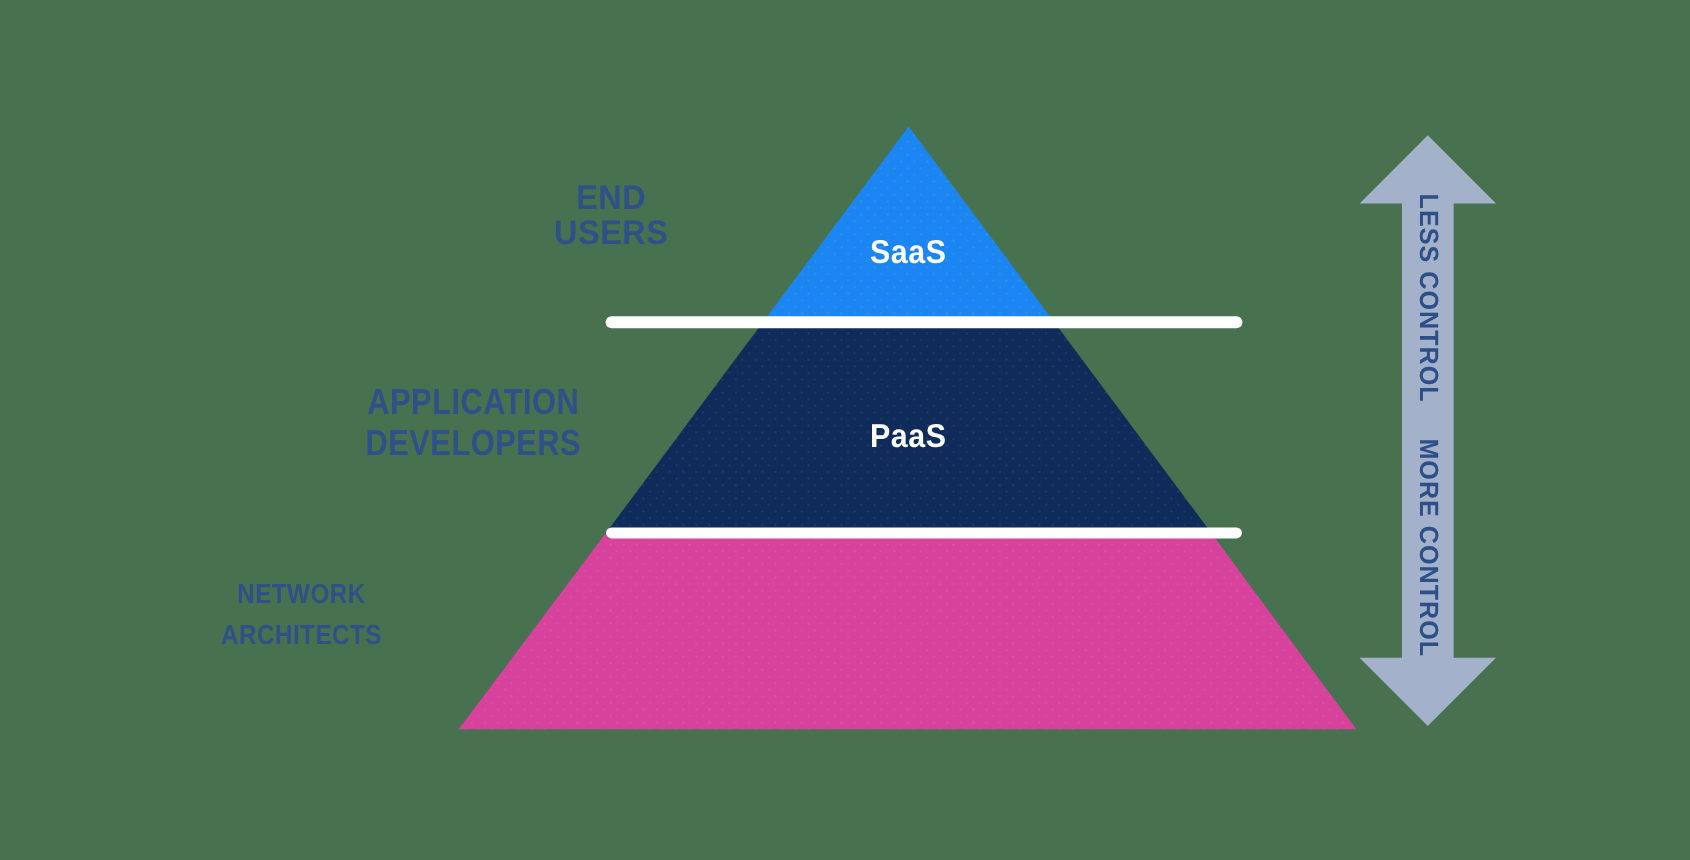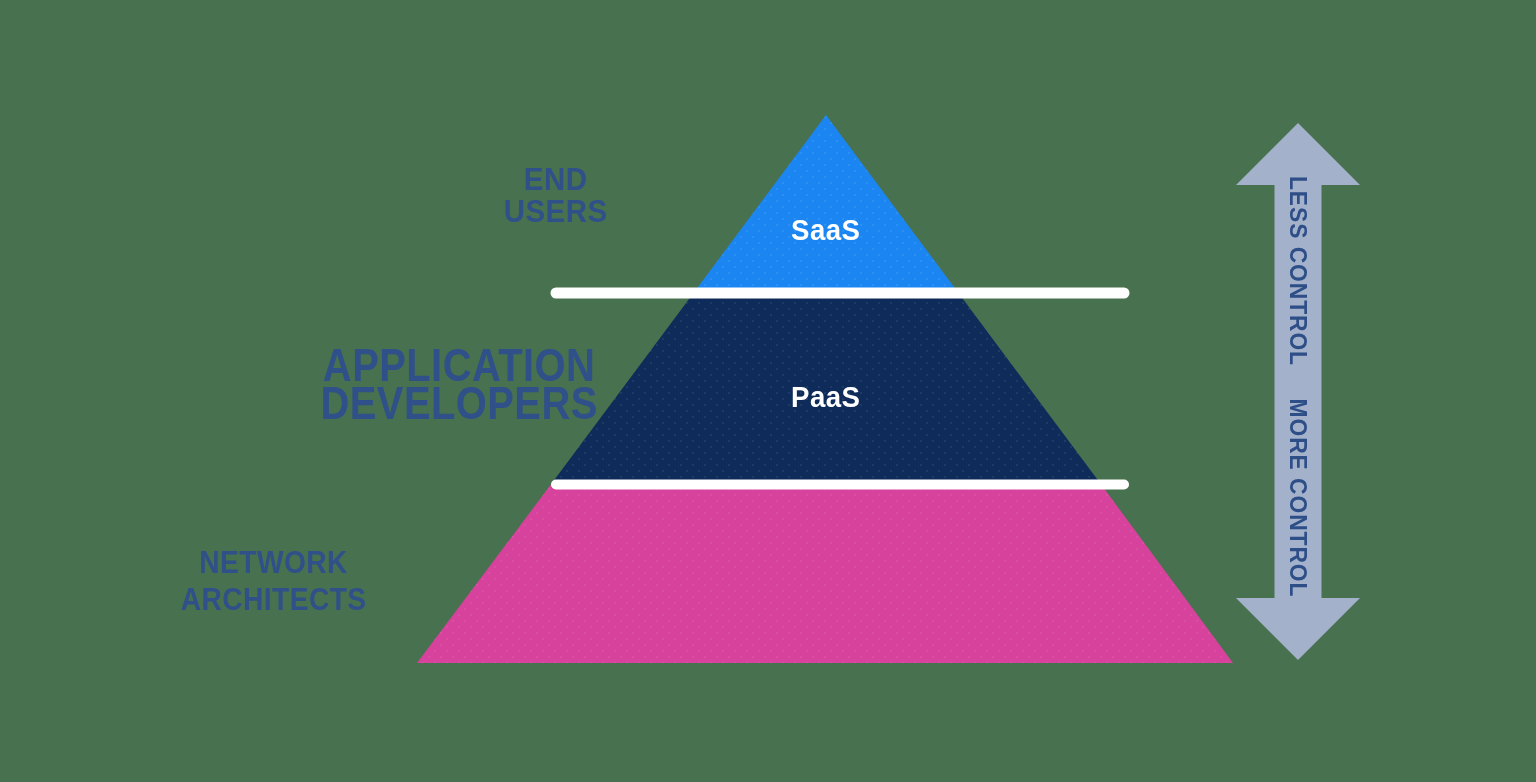--- a/index.html
+++ b/index.html
@@ -35,27 +35,27 @@
   .audience {
     color: #30508A;
     letter-spacing: 0.5px;
   }
   .aud-end-users {
     left: 406px; top: 164px; width: 300px;
     font-size: 31px; line-height: 32px;
   }
   .aud-end-users .cond { transform: scaleX(0.95); }
   .aud-app-dev {
-    left: 296px; top: 346px; width: 300px;
-    font-size: 47px; line-height: 38px;
+    left: 280px; top: 346px; width: 300px;
+    font-size: 33px; line-height: 38px;
   }
   .aud-app-dev .cond { transform: scaleX(0.85); }
   .aud-network {
-    left: 124px; top: 544px; width: 300px;
-    font-size: 32px; line-height: 37px;
+    left: 124px; top: 522px; width: 300px;
+    font-size: 25px; line-height: 37px;
   }
   .layer-label {
     color: #FFFFFF;
     width: 300px;
     font-size: 30px;
     line-height: 42px;
     letter-spacing: 0.5px;
   }
   .layer-label .cond { transform: scaleX(0.92); }
   .lbl-saas { left: 676px; top: 209px; }

